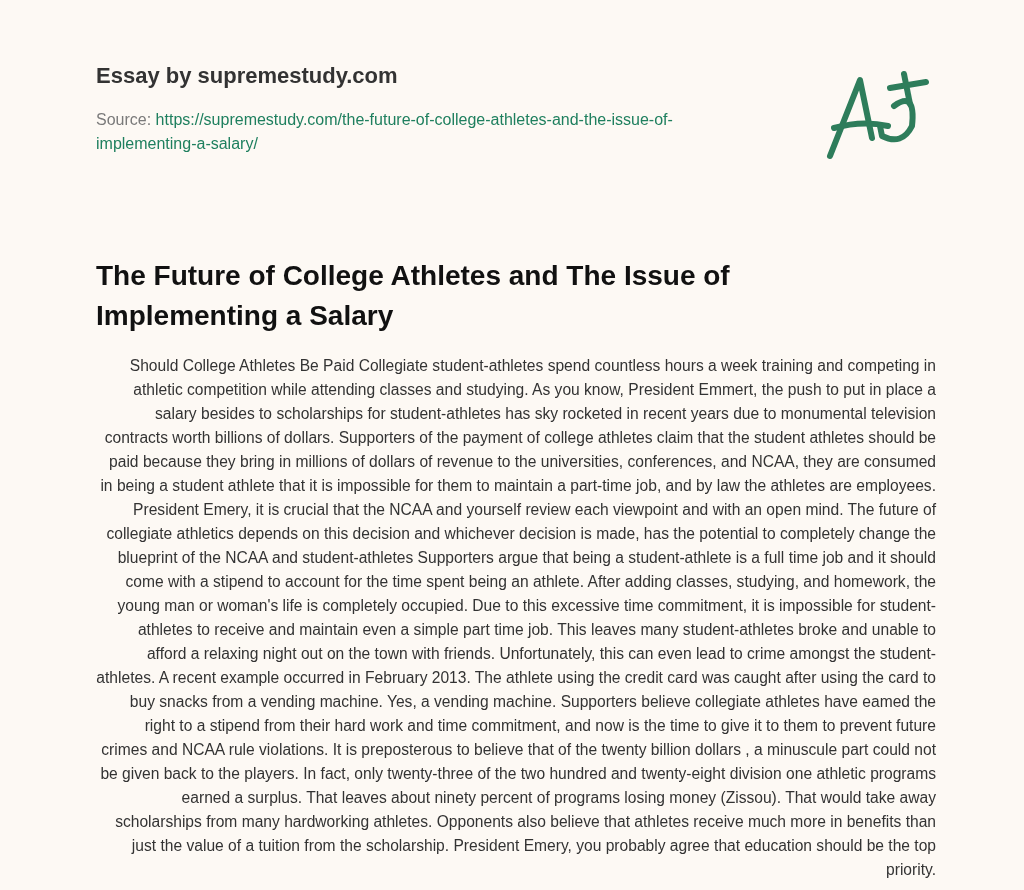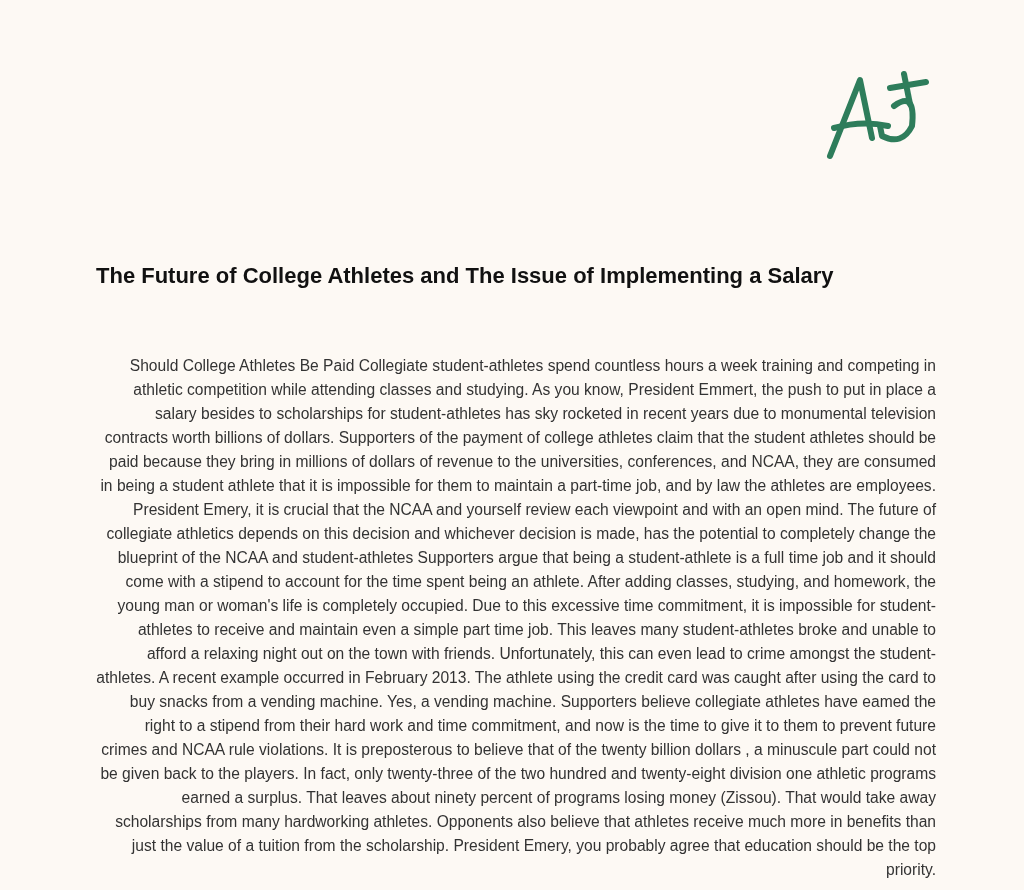--- a/index.html
+++ b/index.html
@@ -42,21 +42,21 @@
       left: 822px;
       top: 66px;
       width: 108px;
       height: 100px;
     }
     .title {
       position: absolute;
       left: 96px;
       top: 256px;
       width: 760px;
-      font-size: 22px;
+      font-size: 28px;
       font-weight: bold;
       color: #111111;
       line-height: 40px;
       margin: 0;
     }
     .body-text {
       position: absolute;
       left: 96px;
       top: 354px;
       width: 840px;
@@ -64,20 +64,24 @@
       line-height: 24px;
       color: #333333;
       margin: 0;
       text-align: right;
     }
   </style>
 </head>
 <body>
 
 <div class="header">
+  <h2 class="site-title">Essay by supremestudy.com</h2>
+  <div class="source">
+    <span>Source: </span><a href="#"><span>https://supremestudy.com/the-future-of-college-athletes-and-the-issue-of-</span><br><span>implementing-a-salary/</span></a>
+  </div>
 </div>
 
 <div class="logo">
   <svg width="108" height="100" viewBox="0 0 108 100">
     <g fill="none" stroke="#2e7d5b" stroke-width="6" stroke-linecap="round" stroke-linejoin="round">
       <path d="M8 90 L38 14 L50 72"></path>
       <path d="M12 62 Q40 54 66 60"></path>
       <path d="M72 40 Q94 24 90 60 Q80 80 60 70 L58 60"></path>
       <path d="M82 8 L88 38"></path>
       <path d="M68 22 L104 16"></path>

